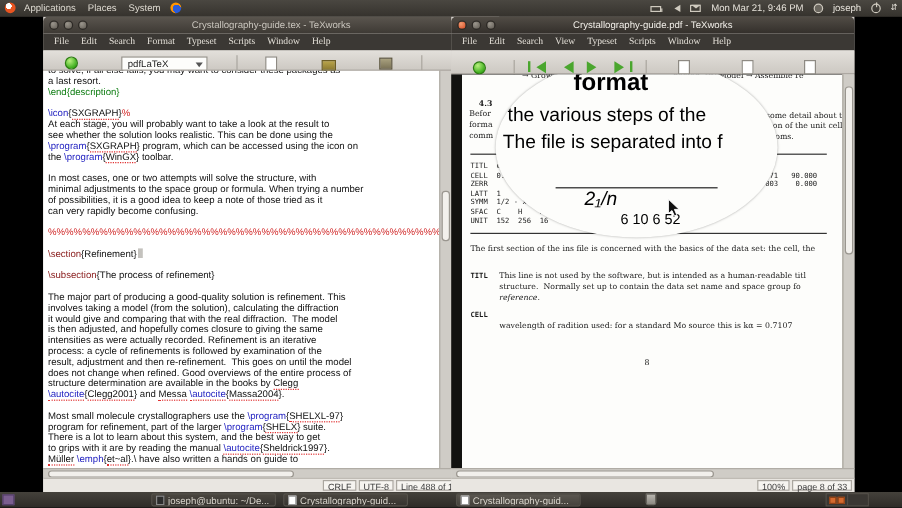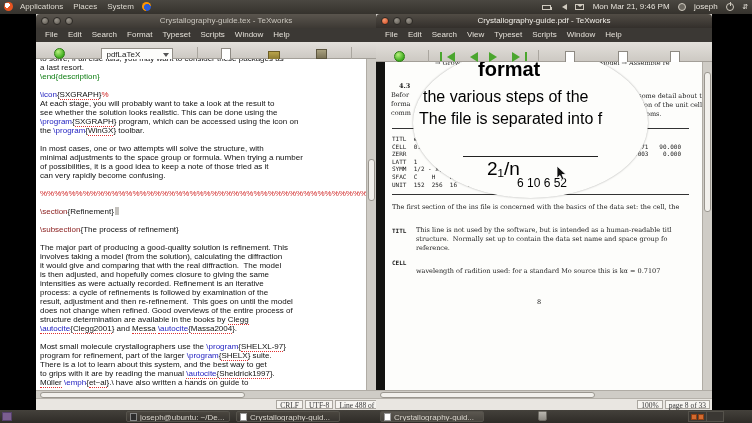--- a/index.html
+++ b/index.html
@@ -28,25 +28,25 @@
 
   
   .win{position:absolute;background:#d6d2cd;}
   .titlebar{height:14px;border-radius:4px 4px 0 0;position:relative;
     background:linear-gradient(#5a554e,#3d3934);color:#c9c5bd;font-size:8px;line-height:14px;text-align:center;}
   .titlebar.active{background:linear-gradient(#514c45,#332f2b);color:#f2efe9;}
   .wbtn{position:absolute;top:3px;width:8px;height:8px;border-radius:50%;
     background:radial-gradient(circle at 35% 30%,#9a958c,#5f5a52);border:1px solid #2c2925;}
   .wbtn.close.on{background:radial-gradient(circle at 35% 30%,#f29b72,#d8481f);}
   .menubar{height:14px;background:#3b3834;color:#e3dfd7;font-size:8px;line-height:14px;padding-left:4px;}
-  .menubar span{padding:0 5px;display:inline-block;}
+  .menubar span{padding:0 5px;display:inline-block;font-family:Liberation Serif, serif;}
   .toolbar{background:linear-gradient(#e3e0db,#cdc9c3);border-bottom:1px solid #a39f98;position:relative;}
   .statusbar{position:absolute;left:0;bottom:0;width:100%;height:12px;background:#e9e6e1;
     border-top:1px solid #b5b1aa;font-size:7.5px;color:#3a3a3a;}
-  .sbox{float:right;border:1px solid #aaa69f;background:#f6f4f0;padding:0 3px;margin:1px 2px 0 0;height:9px;line-height:9px;font-family:Liberation Serif, serif;}
+  .sbox{float:right;border:1px solid #aaa69f;background:#f6f4f0;padding:0 3px;margin:1px 2px 0 0;height:9px;line-height:9px;}
   .hscroll{position:absolute;left:0;width:100%;height:8px;background:#cfccc6;border-top:1px solid #b0aca5;}
   .hthumb{position:absolute;top:1px;height:6px;background:#f2f0ec;border:1px solid #9a968f;border-radius:3px;}
   .vscroll{position:absolute;top:0;width:10px;background:#cfccc6;border-left:1px solid #b0aca5;}
   .vthumb{position:absolute;left:1px;width:7px;background:#f2f0ec;border:1px solid #9a968f;border-radius:3px;}
 
   
   .tbi{display:inline-block;vertical-align:middle;margin:0 16px;}
   .runbtn{width:11px;height:11px;border-radius:50%;
     background:radial-gradient(circle at 35% 30%,#b8f07e,#3fae1f 70%);border:1px solid #2c7d12;}
   .combo{display:inline-block;width:72px;height:12px;background:#fdfdfb;border:1px solid #938f88;
@@ -228,34 +228,34 @@
           <div class="mrow"><span>SYMM  1/2 - x,</span></div>
           <div class="mrow"><span>SFAC  C    H    N</span></div>
           <div class="mrow"><span>UNIT  152  256  16   6</span></div>
         </div>
 
       <div class="pfrag" style="left:7px;top:141px;">The first section of the ins file is concerned with the basics of the data set: the cell, the</div>
 
       <div class="pfrag pmono" style="left:7px;top:165px;font-weight:bold;">TITL</div>
       <div class="pfrag" style="left:31px;top:164px;">This line is not used by the software, but is intended as a human-readable titl</div>
       <div class="pfrag" style="left:31px;top:173px;">structure.  Normally set up to contain the data set name and space group fo</div>
-      <div class="pfrag" style="left:31px;top:182px;">reference.</div>
+      <div class="pfrag" style="left:31px;top:182px;font-style:italic;">reference.</div>
 
       <div class="pfrag pmono" style="left:7px;top:197px;font-weight:bold;">CELL</div>
       <div class="pfrag" style="left:31px;top:205px;">wavelength of radition used: for a standard Mo source this is kα = 0.7107</div>
 
       <div class="pfrag" style="left:152px;top:236px;">8</div>
     </div>
 
     <div id="magnifier">
       <div class="big" style="left:65px;top:10px;font-size:20px;font-weight:bold;">format</div>
       <div class="big" style="left:10px;top:40px;font-size:16px;">the various steps of the</div>
       <div class="big" style="left:6px;top:62px;font-size:16px;">The file is separated into f</div>
       <div class="prule" style="left:50px;top:108px;width:135px;background:#222;"></div>
-      <div class="big" style="left:74px;top:110px;font-size:19px;">2₁/n</div>
+      <div class="big" style="left:74px;top:110px;font-size:16px;font-style:italic;">2₁/n</div>
       <div class="big" style="left:104px;top:128px;font-size:12px;">6 10 6 52</div>
     </div>
 
     <svg class="cursor-arrow" style="left:180px;top:104px;" viewBox="0 0 11 15">
       <polygon points="1,0 1,12 4,9.5 6,14 8,13 6,8.5 10,8.5" fill="#111" stroke="#fff" stroke-width="0.8"></polygon>
     </svg>
   </div>
 
   <div class="vscroll" style="left:326px;top:48px;height:328px;">
     <div class="vthumb" style="top:10px;height:140px;"></div>

